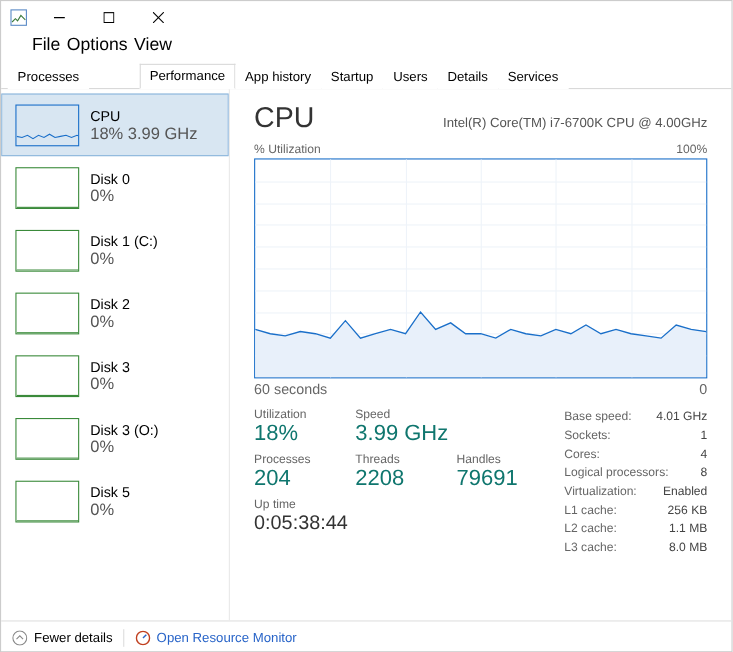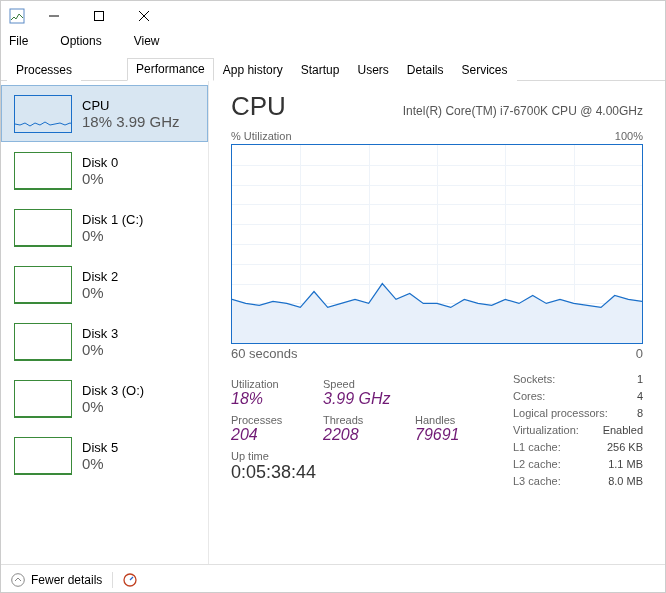--- a/index.html
+++ b/index.html
@@ -3,21 +3,21 @@
 <meta charset="utf-8">
 <style>
   * { box-sizing: border-box; font-family: "Segoe UI", Arial, sans-serif; }
   body { margin: 0; background: #fff; width: 666px; height: 593px; overflow: hidden; border: 1px solid #ccc; }
   .titlebar { height: 30px; display: flex; align-items: center; padding: 0 0 0 8px; font-size: 12px; color: #000; }
   .titlebar .icon { width: 16px; height: 16px; margin-right: 6px; display: inline-flex; }
   .titlebar .title { flex: 1; }
   .winbtns { display: flex; height: 100%; }
   .winbtn { width: 45px; display: flex; align-items: center; justify-content: center; }
   .winbtn svg { width: 10px; height: 10px; }
-  .menubar { height: 20px; padding: 0 8px; display: flex; gap: 32px; font-size: 12px; align-items: center; }
+  .menubar { height: 20px; padding: 0 8px; display: flex; gap: 6px; font-size: 16px; align-items: center; margin-left: 20px; }
   .menubar span { cursor: default; }
   .tabs { display: flex; align-items: flex-end; padding: 6px 6px 0 6px; border-bottom: 1px solid #d9d9d9; font-size: 12px; }
   .tab { padding: 3px 8px 4px 8px; border: 1px solid transparent; border-bottom: none; position: relative; top: 1px; background: #fff; }
   .tab.active { border-color: #d9d9d9; border-bottom: 1px solid #fff; margin-left: 46px; }
   .content { display: flex; height: 483px; }
   .sidebar { width: 208px; overflow: hidden; padding: 4px 0 0 0; border-right: 1px solid #e8e8e8; }
   .sitem { display: flex; align-items: center; height: 57px; padding: 0 8px 0 12px; cursor: default; border: 1px solid transparent; }
   .sitem.selected { background: #d8e6f2; border: 1px solid #8cb6dc; }
   .sthumb { width: 58px; height: 38px; border: 1px solid #8aa0b8; margin-right: 10px; position: relative; overflow: hidden; }
   .sthumb.cpu { border-color: #1a6fc9; }
@@ -30,27 +30,27 @@
   .slabel .name { }
   .slabel .sub { font-size: 15px; color: #555; }
   .main { flex: 1; padding: 10px 22px 10px 22px; position: relative; overflow: hidden; }
   .mhead { display: flex; align-items: baseline; justify-content: space-between; margin-bottom: 8px; }
   .mhead .big { font-size: 26px; font-weight: 400; color: #333; }
   .mhead .sub { font-size: 12px; color: #555; }
   .chartlabels { display: flex; justify-content: space-between; font-size: 11px; color: #666; margin-bottom: 2px; }
   .chart { height: 200px; border: 1px solid #1a6fc9; position: relative; background: #fff; margin-bottom: 2px; }
   .grid-v, .grid-h { position: absolute; background: #eef3f9; }
   .chartbottom { display: flex; justify-content: space-between; font-size: 13px; color: #666; margin-bottom: 10px; }
-  .stats { display: flex; gap: 30px; align-items: center; }
+  .stats { display: flex; gap: 30px; }
   .stats-left { flex: 1; }
   .stats-right { width: 180px; }
   .statrow { display: flex; gap: 24px; margin-bottom: 6px; }
   .stat { min-width: 68px; }
   .stat .lbl { font-size: 11px; color: #666; }
-  .stat .val { font-size: 16px; color: #701a75; margin-top: 0px; font-style: italic; }
+  .stat .val { font-size: 20px; color: #0f766e; margin-top: 0px; }
   .uptime .lbl { font-size: 11px; color: #666; margin-top: 4px; }
   .uptime .val { font-size: 18px; color: #333; }
   .specrow { display: flex; justify-content: space-between; font-size: 11px; color: #444; line-height: 17px; }
   .specrow .k { color: #666; }
   .bottombar { height: 30px; border-top: 1px solid #e0e0e0; display: flex; align-items: center; padding: 0 10px; font-size: 12px; gap: 10px; }
   .bottombar .sep { width: 1px; height: 16px; background: #ddd; }
   .bottombar .link { color: #2864c8; display: flex; align-items: center; gap: 5px; }
   .bottombar .plain { display: flex; align-items: center; gap: 6px; }
   .circ-icon { width: 14px; height: 14px; }
 </style>
@@ -229,20 +229,24 @@
             <div class="val">79691</div>
           </div>
         </div>
         <div class="uptime">
           <div class="lbl">Up time</div>
           <div class="val">0:05:38:44</div>
         </div>
       </div>
       <div class="stats-right">
         <div class="specrow">
+            <span class="k">Base speed:</span>
+            <span>4.01 GHz</span>
+          </div>
+        <div class="specrow">
             <span class="k">Sockets:</span>
             <span>1</span>
           </div>
         <div class="specrow">
             <span class="k">Cores:</span>
             <span>4</span>
           </div>
         <div class="specrow">
             <span class="k">Logical processors:</span>
             <span>8</span>
@@ -275,14 +279,15 @@
         <polyline points="4,8 7,5 10,8" fill="none" stroke="#888" stroke-width="1"></polyline>
       </svg>
     <span>Fewer details</span>
   </div>
   <div class="sep"></div>
   <div class="link">
     <svg class="circ-icon" viewBox="0 0 14 14">
         <circle cx="7" cy="7" r="6" fill="none" stroke="#c04020" stroke-width="1.3"></circle>
         <line x1="7" y1="7" x2="10" y2="4" stroke="#2864c8" stroke-width="1.3"></line>
       </svg>
+    <span>Open Resource Monitor</span>
   </div>
 </div>
 
 </body></html>

